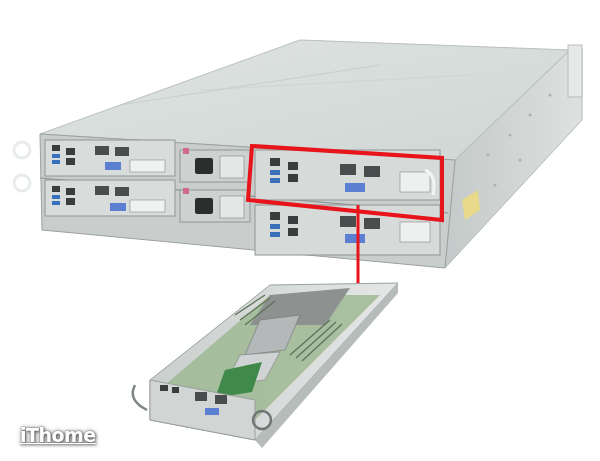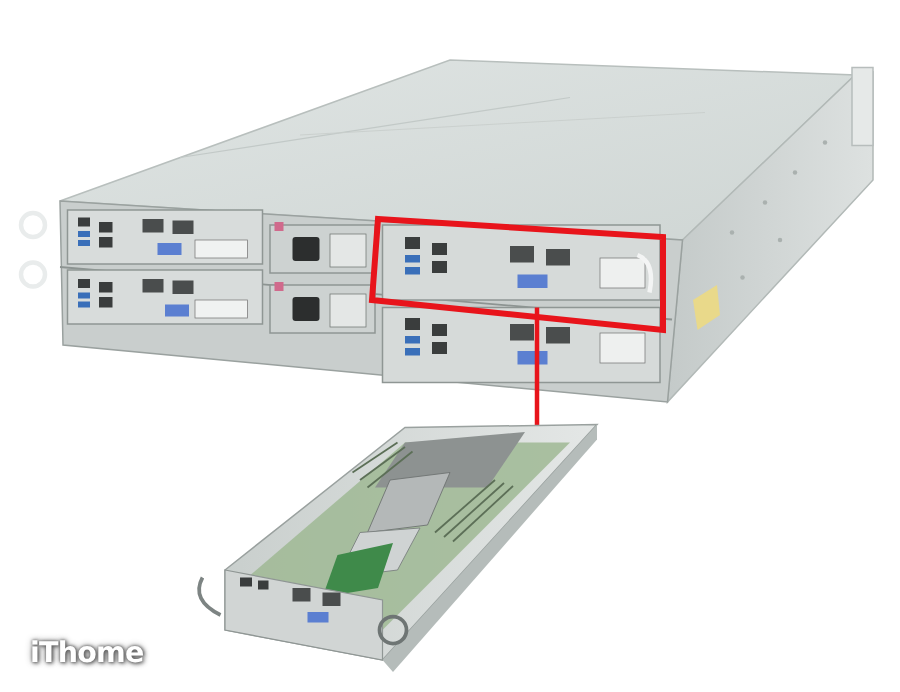--- a/index.html
+++ b/index.html
@@ -1,21 +1,21 @@
 <!DOCTYPE html>
 <html><head>
 <meta charset="utf-8">
 <style>
   html, body { margin: 0; padding: 0; }
   body {
     width: 600px; height: 461px; position: relative; overflow: hidden;
     background: #ffffff;
     font-family: "Liberation Sans", sans-serif;
   }
-  .abs { position: absolute; }
+  .abs { position: absolute; text-decoration: underline; }
   svg { display: block; }
   .watermark {
     left: 20px; top: 424px;
     font-family: "DejaVu Sans", sans-serif;
     font-weight: bold; font-size: 19px;
     color: #ffffff; letter-spacing: -0.5px;
     text-shadow: 0 0 2px #666, 1px 1px 3px #555, 0 0 5px #999;
   }
 </style>
 </head>

